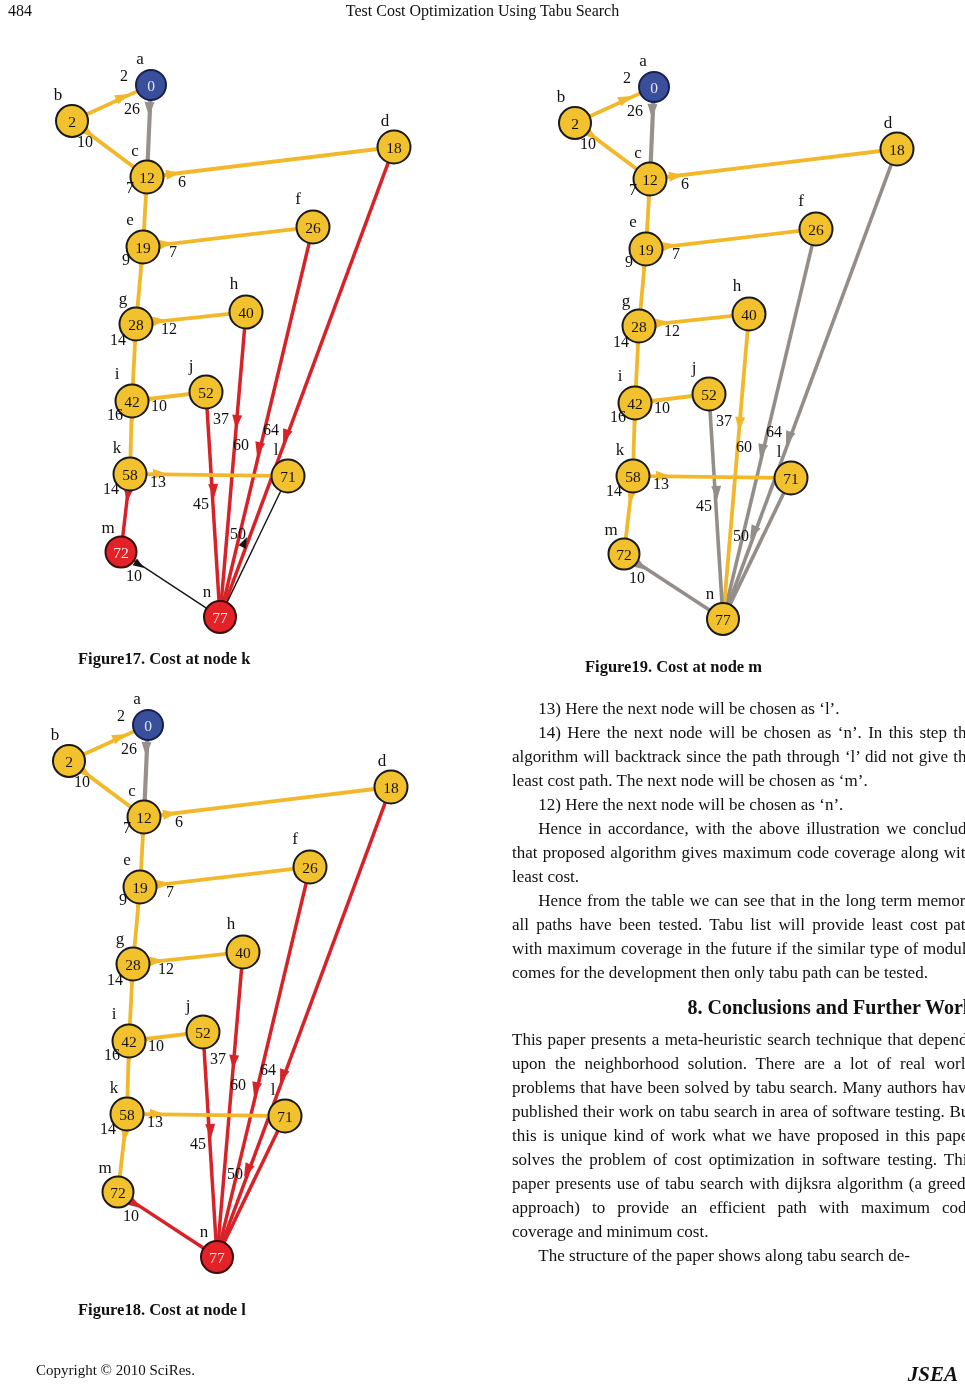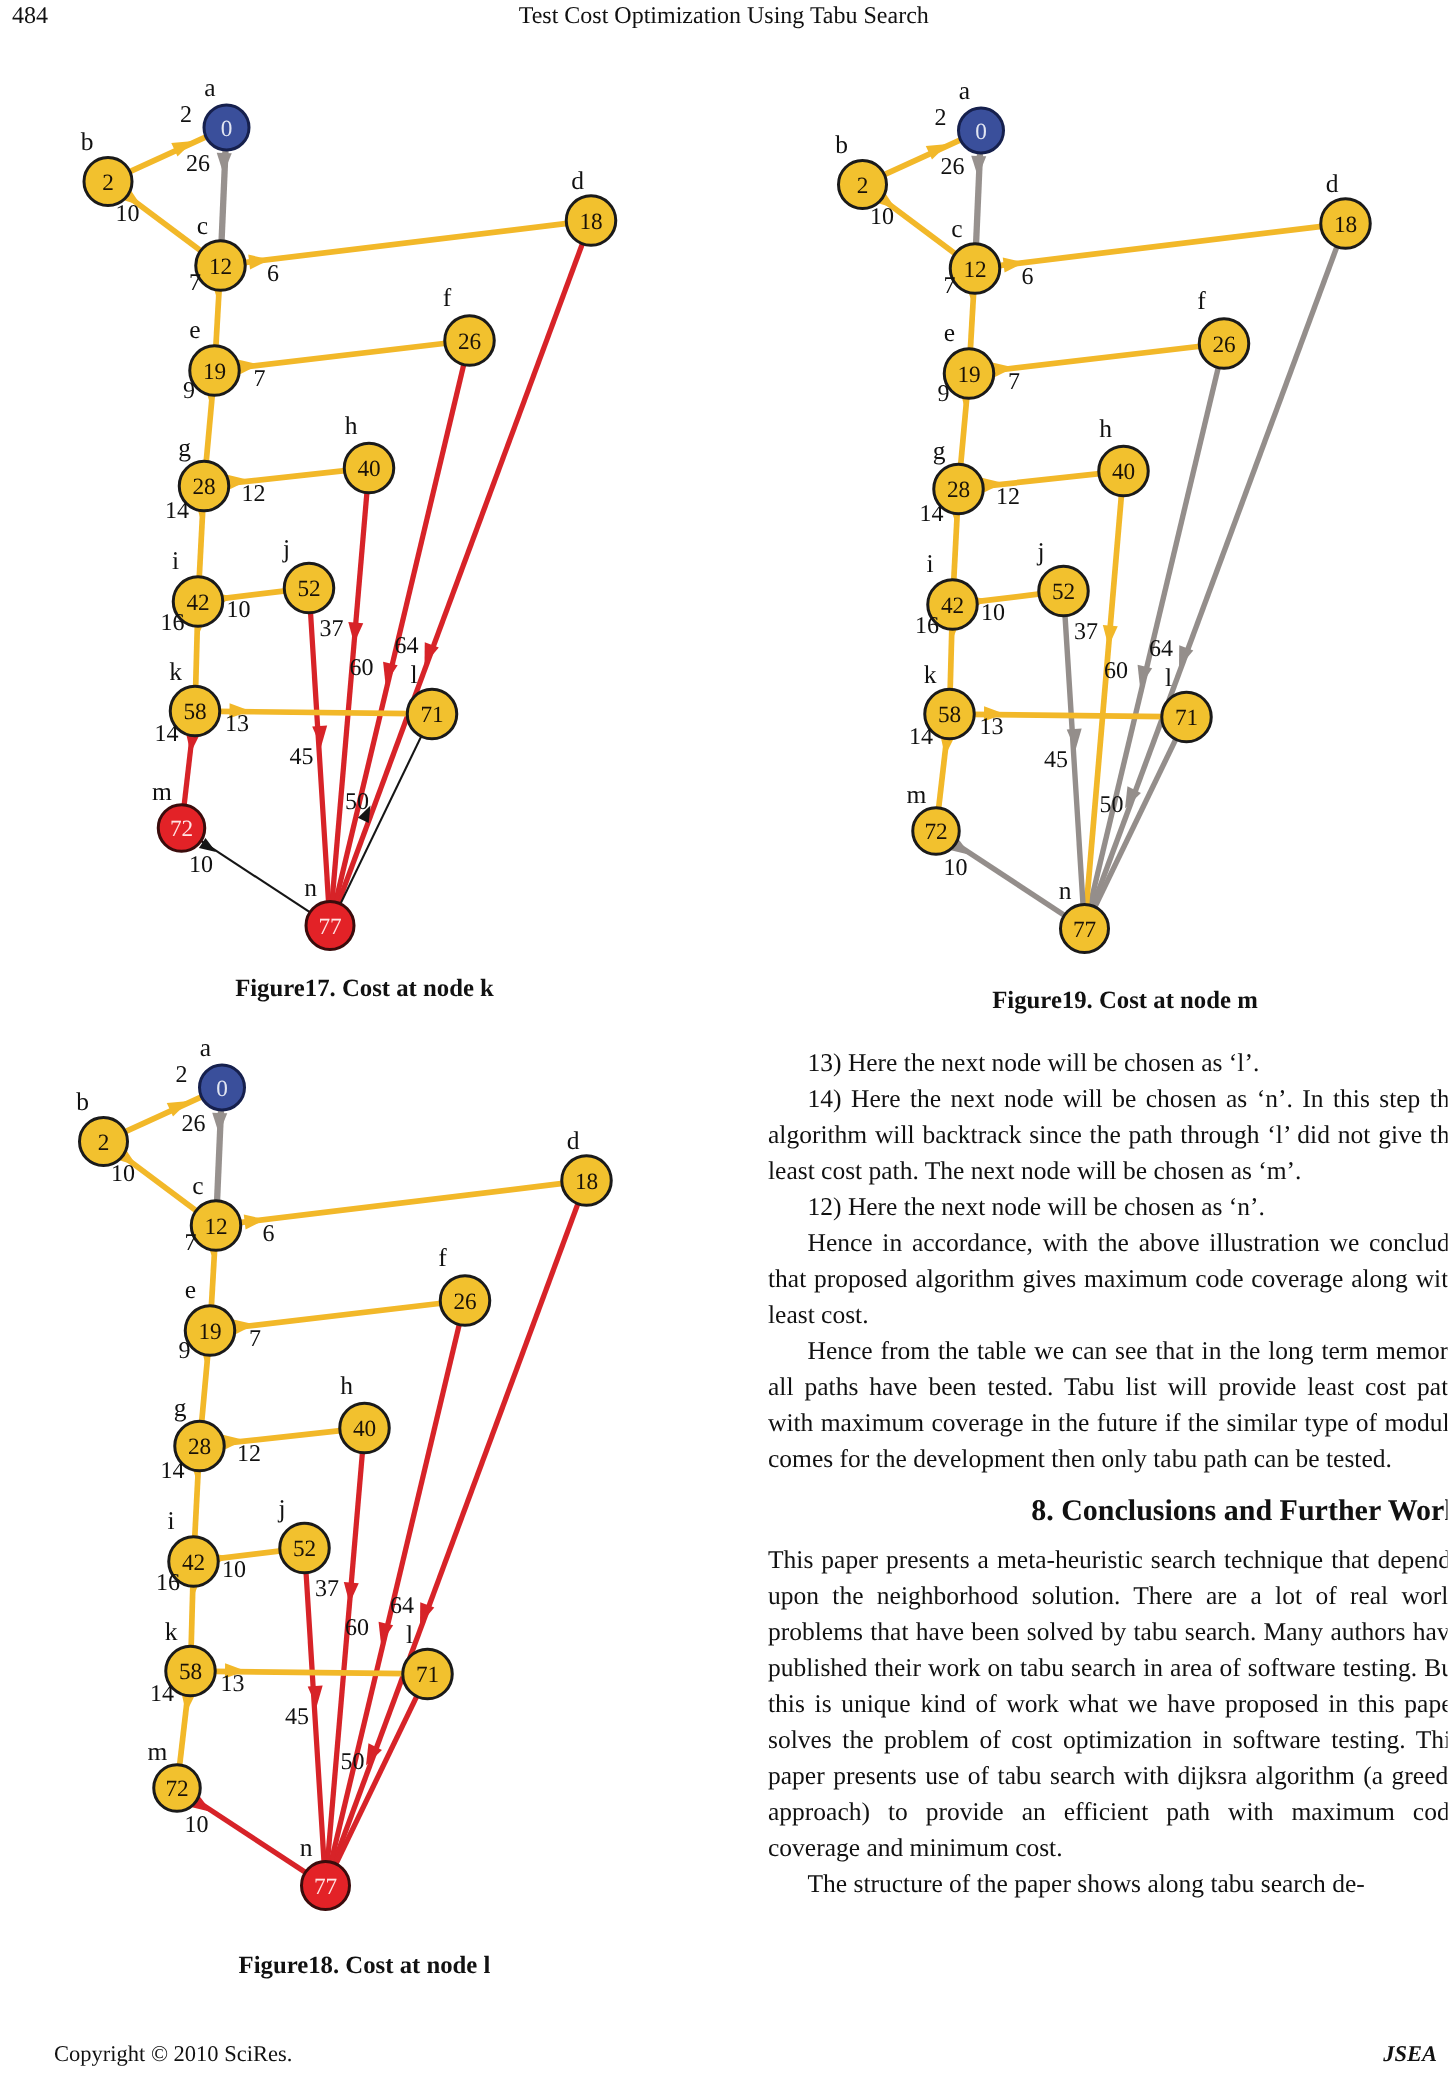--- a/index.html
+++ b/index.html
@@ -5,27 +5,27 @@
   html,body{margin:0;padding:0;}
   body{
     width:965px;height:1386px;position:relative;background:#ffffff;
     font-family:"Liberation Serif","DejaVu Serif",serif;color:#111;
     overflow:hidden;
   }
   .hdr-num{position:absolute;left:8px;top:2px;font-size:16px;}
   .hdr-title{position:absolute;left:0;right:0;top:2px;text-align:center;font-size:16px;}
   .fig-wrap{position:absolute;width:460px;height:640px;}
   .fig-wrap svg{width:460px;height:640px;display:block;}
-  .fig-caption{position:absolute;width:330px;text-align:center;font-weight:bold;font-size:16.5px;}
+  .fig-caption{position:absolute;width:330px;text-align:left;font-weight:bold;font-size:16.5px;}
   .col{position:absolute;left:512px;top:697px;width:462px;font-size:17px;line-height:24px;text-align:justify;}
   .col p{margin:0;}
   .col p.ind{text-indent:1.55em;}
   .col h2{font-size:20px;margin:10px 0 9px 0;font-weight:bold;text-align:right;}
   .ftr-left{position:absolute;left:8px;top:1362px;font-size:15px;margin-left:28px;}
-  .ftr-right{position:absolute;right:7px;top:1362px;font-size:15px;font-weight:bold;font-style:italic;}
+  .ftr-right{position:absolute;right:7px;top:1362px;font-size:21px;font-weight:bold;font-style:italic;}
   text{font-family:"Liberation Serif","DejaVu Serif",serif;}
   .node-letter{font-size:17px;fill:#111;}
   .edge-label{font-size:16px;fill:#111;}
 </style>
 </head>
 <body>
 
 <div class="hdr-num">484</div>
 <div class="hdr-title">Test Cost Optimization Using Tabu Search</div>
 

